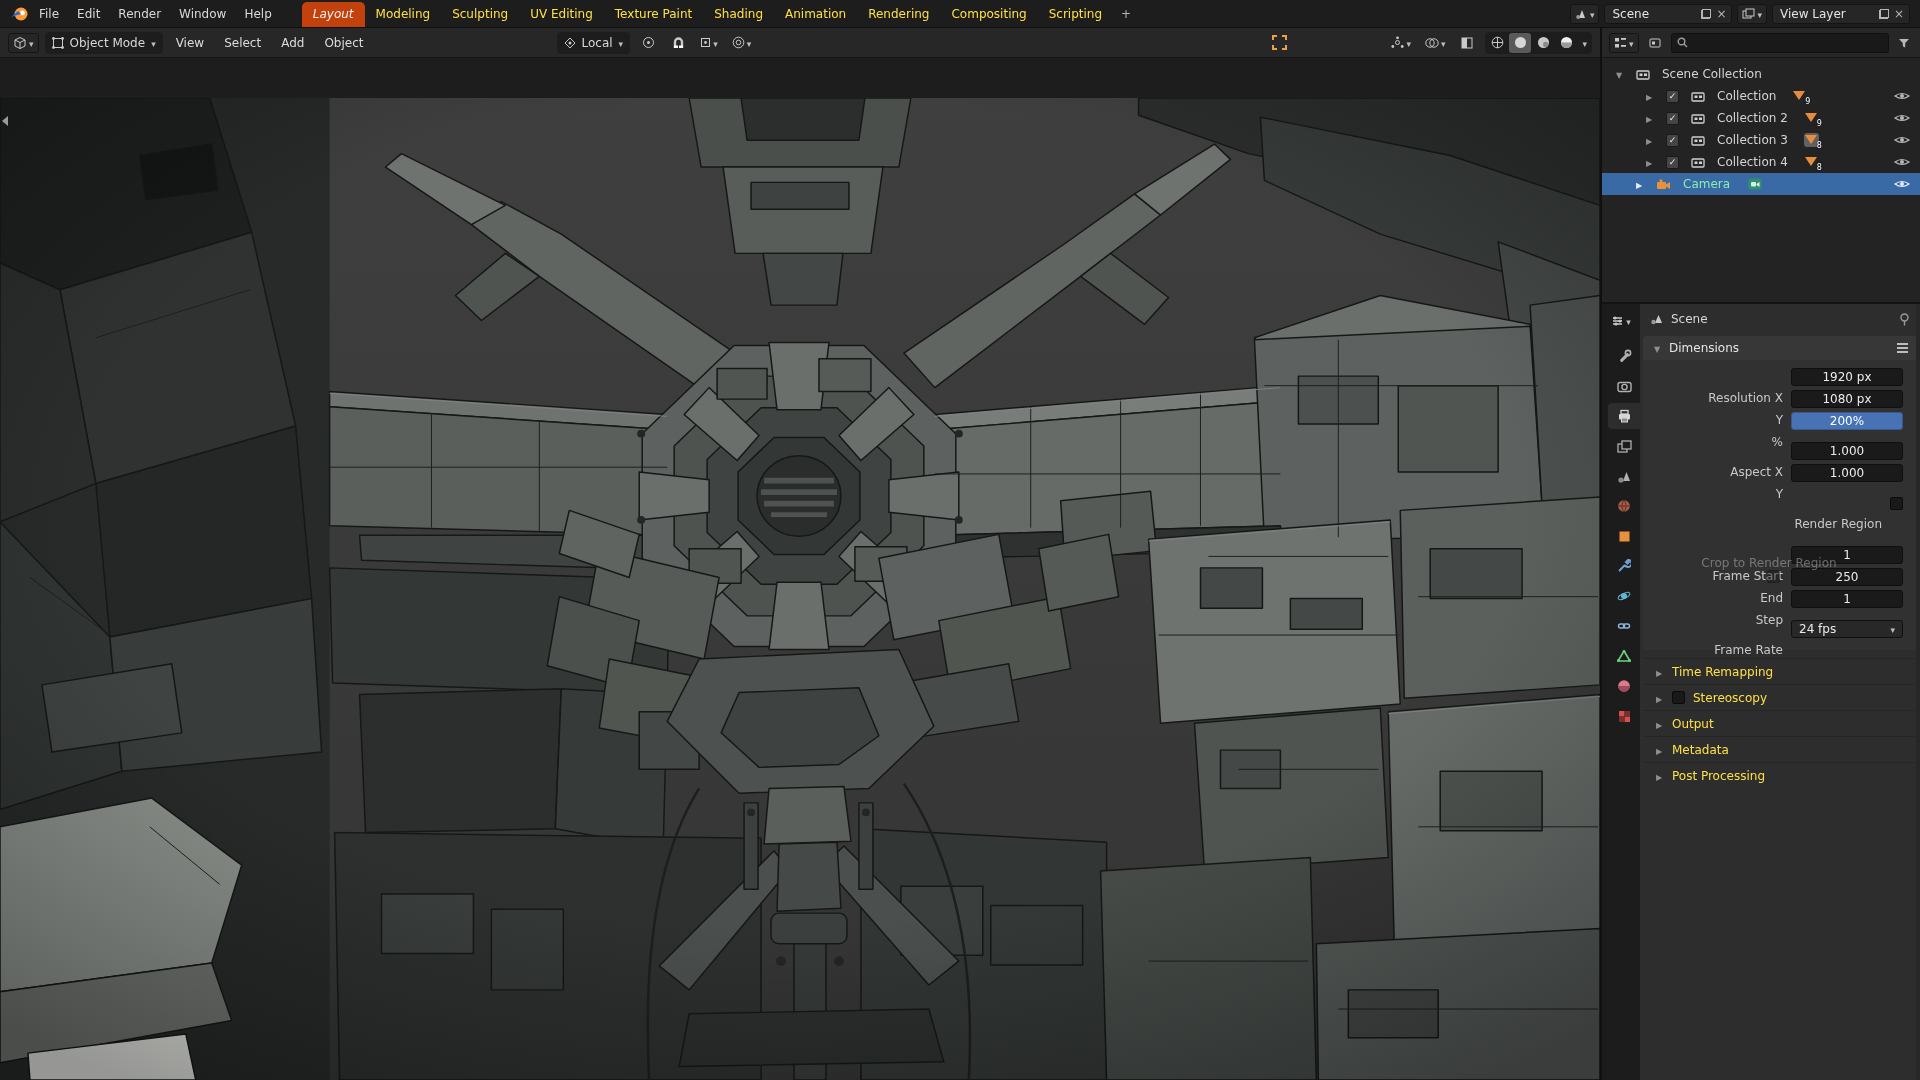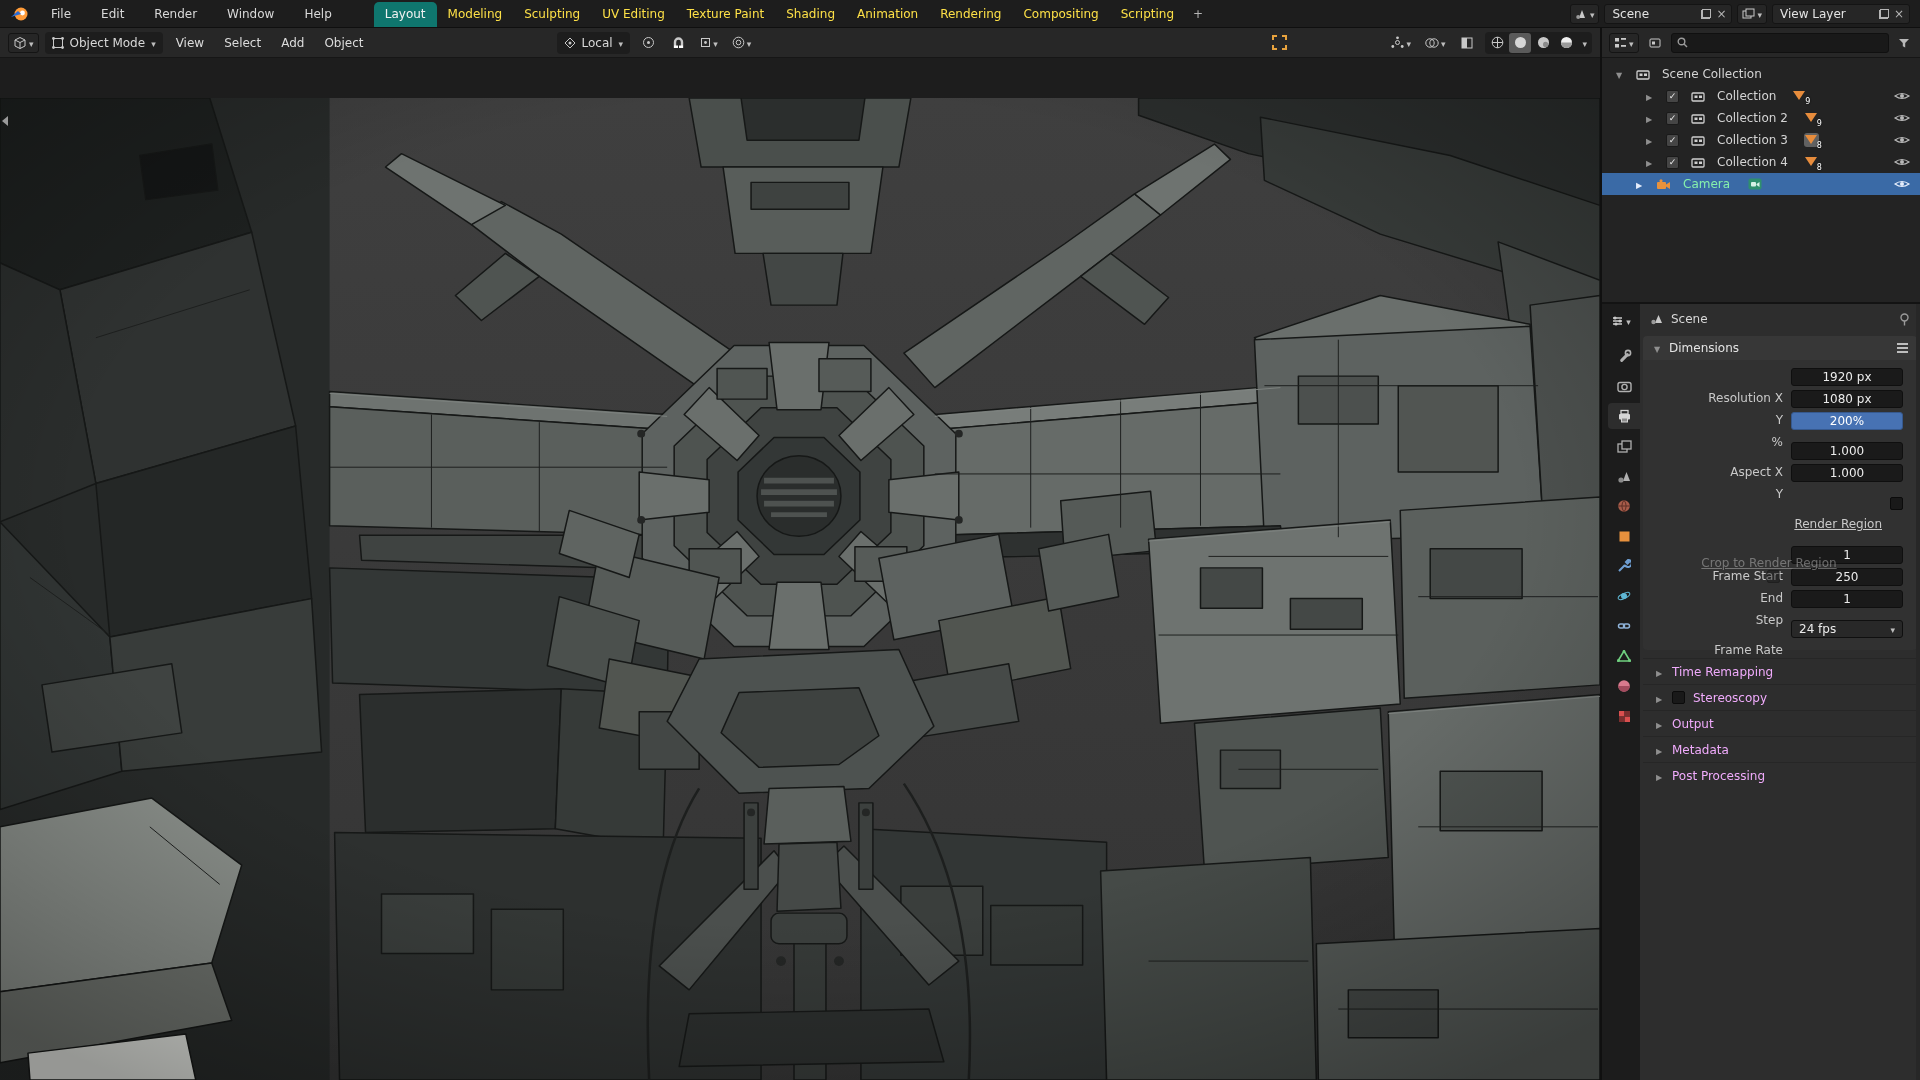--- a/index.html
+++ b/index.html
@@ -3,25 +3,25 @@
 <meta charset="utf-8">
 <style>
   * { margin:0; padding:0; box-sizing:border-box; }
   html,body { width:1920px; height:1080px; }
   body { font-family:"DejaVu Sans","Liberation Sans",sans-serif; font-size:12px; color:#d8d8d8;
          background:#1d1d1d; overflow:hidden; }
   #app { position:relative; width:1920px; height:1080px; display:flex; flex-direction:column; }
 
   
   .topbar { flex:0 0 28px; background:#1d1d1d; display:flex; align-items:center;
-            padding:0 10px; gap:14px; border-bottom:1px solid #0f0f0f; }
+            padding:0 10px; gap:2px; border-bottom:1px solid #0f0f0f; }
   .menu { padding:3px 8px; border-radius:3px; color:#d8d8d8; }
   .workspaces { display:flex; margin-left:20px; align-self:flex-end; }
   .ws { padding:5px 11px 6px; color:#fde047; border-radius:5px 5px 0 0; white-space:nowrap; }
-  .ws.active { background:#0f766e; color:#f2f2f2; }
+  .ws.active { background:#c2410c; color:#f2f2f2;font-style:italic; }
   .ws-add { padding:5px 8px; color:#b5b5b5; }
   .topbar-right { margin-left:auto; display:flex; align-items:center; gap:5px; }
   .iconbtn { display:flex; align-items:center; gap:2px; background:#262626; border:1px solid #141414;
              border-radius:3px; height:20px; padding:0 4px; }
   .widget { display:flex; align-items:center; background:#262626; border:1px solid #141414;
             border-radius:3px; height:20px; padding:0 5px; gap:5px; }
   .widget .wlabel { flex:1; color:#e3e3e3; padding:0 2px; white-space:nowrap; }
   .xglyph::after { content:"×"; color:#b5b5b5; font-size:12px; }
   .dup { position:relative; width:10px; height:10px; }
   .dup::before { content:""; position:absolute; left:0; bottom:0; width:7px; height:7px; border:1px solid #b5b5b5; }
@@ -93,27 +93,27 @@
   .phead { height:24px; display:flex; align-items:center; gap:7px; padding:0 9px; background:#373737;
            border-radius:4px 4px 0 0; margin:2px 3px 0; }
   .phead .ptitle { color:#e4e4e4; }
   .pbody { background:#313131; border-radius:0 0 4px 4px; margin:0 3px; padding:6px 0 10px; }
   .prow { height:22px; display:flex; align-items:center; padding-right:14px; }
   .plabel { flex:0 0 140px; margin-right:8px; text-align:right; color:#c9c9c9; white-space:nowrap;margin-top:42px; }
   .pfield { flex:1; height:18px; background:#1a1a1a; border:1px solid #0f0f0f; border-radius:3px;
             display:flex; align-items:center; justify-content:center; color:#ebebeb; }
   .pfield.slider { background:#4772b3; border-color:#36598e; color:#ffffff; }
   .pfield.dropdown { justify-content:space-between; padding:0 7px; background:#282828; }
-  .prow.check .plabel { flex:1;text-decoration:underline; }
+  .prow.check .plabel { flex:1; }
   .checkbox { width:13px; height:13px; background:#191919; border:1px solid #0b0b0b; border-radius:2px;
               flex:0 0 13px; }
   .dim { opacity:.45;flex-direction:column; }
   .gap { height:8px; }
   .cpanel { height:26px; display:flex; align-items:center; gap:8px; padding:0 11px;
-            border-top:1px solid #262626; color:#f0abfc; margin:0 3px; background:#2d2d2d; }
+            border-top:1px solid #262626; color:#fde047; margin:0 3px; background:#2d2d2d; }
   .hmb { width:11px; display:flex; flex-direction:column; gap:2px; margin-left:auto; }
   .hmb i { display:block; height:2px; background:#bdbdbd; }
 </style>
 </head>
 <body>
 
 <div id="app">
 
   <div class="topbar">
     <svg width="19" height="19">

